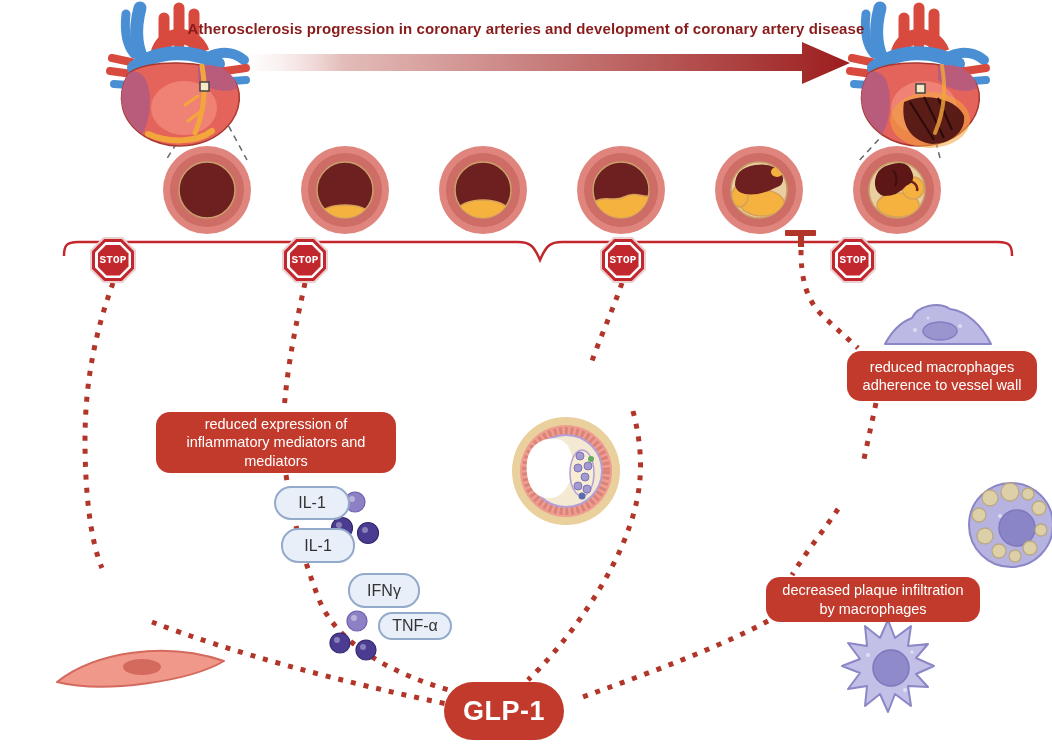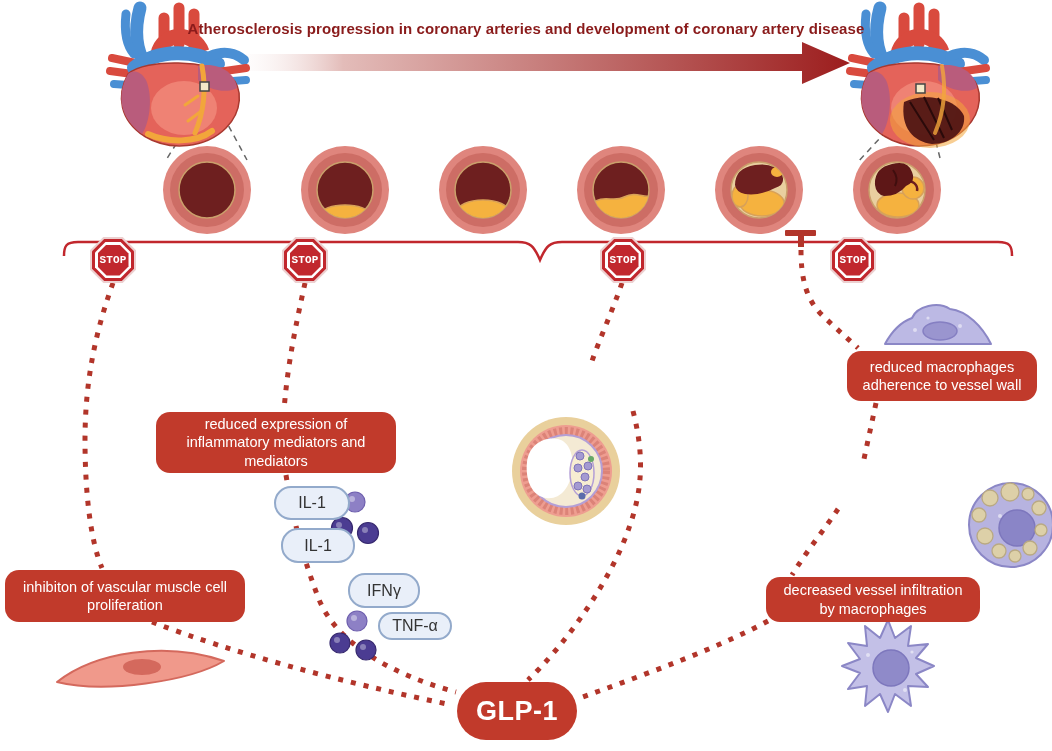--- a/index.html
+++ b/index.html
@@ -295,23 +295,22 @@
     <div class="oct o1"></div>
     <div class="oct o2"></div>
     <div class="oct o3"></div>
     <div class="oct o4">
         <span>STOP</span>
       </div>
   </div>
 
   <div class="rbox" style="left:847px;top:351px;width:190px;height:50px">reduced macrophages adherence to vessel wall</div>
   <div class="rbox" style="left:156px;top:412px;width:240px;height:61px">reduced expression of inflammatory mediators and mediators</div>
-  <div class="rbox" style="left:5px;top:570px;width:240px;height:52px">inhibiton of vascular muscle cell proliferation</div>
-  <div class="rbox" style="left:766px;top:577px;width:214px;height:45px">decreased vessel infiltration by macrophages</div>
+  <div class="rbox" style="left:766px;top:577px;width:214px;height:45px">decreased plaque infiltration by macrophages</div>
 
   <div class="pill" style="left:274px;top:486px;width:76px;height:34px">IL-1</div>
   <div class="pill" style="left:281px;top:528px;width:74px;height:35px">IL-1</div>
   <div class="pill" style="left:348px;top:573px;width:72px;height:35px">IFNγ</div>
   <div class="pill" style="left:378px;top:612px;width:74px;height:28px">TNF-α</div>
 
-  <div class="glp1" style="left:457px;top:682px;width:120px;height:58px">GLP-1</div>
+  <div class="glp1" style="left:444px;top:682px;width:120px;height:58px">GLP-1</div>
 
 </div>
 
 </body></html>

